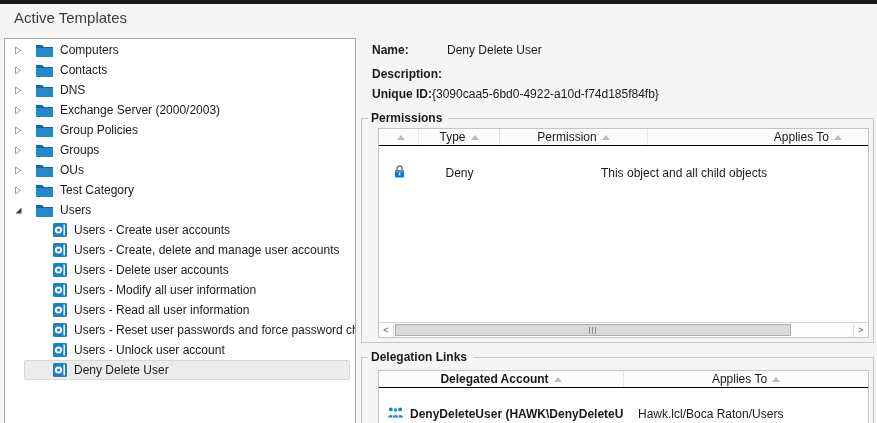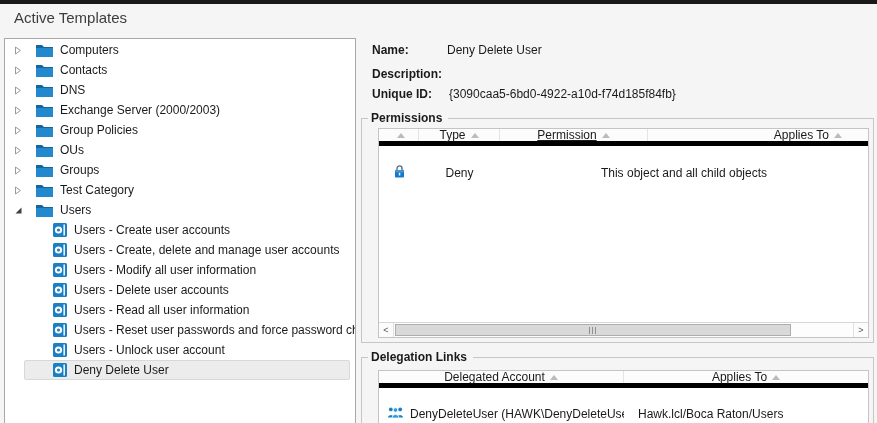--- a/index.html
+++ b/index.html
@@ -42,26 +42,26 @@
     position: absolute; top: -8px; left: 6px; background: #f5f5f6;
     padding: 0 6px 0 3px; font-size: 12px; font-weight: bold; white-space: nowrap;
   }
   .fs-permissions { left: 361px; top: 118px; width: 513px; height: 225px; }
   .fs-delegation  { left: 361px; top: 357px; width: 513px; height: 70px; }
 
   
   .dtable { position: absolute; background: #fff; border: 1px solid #c4c4c4; }
   .t-permissions { left: 16px; top: 9px;  width: 491px; height: 210px; }
   .t-delegation  { left: 16px; top: 12px; width: 491px; height: 62px; }
-  .thead { display: flex; height: 17px; background: #fcfcfc; border-bottom: 5px solid #000000; font-size: 12px; align-items: center; }
+  .thead { display: flex; height: 17px; background: #fcfcfc; border-bottom: 1px solid #000000; font-size: 12px; align-items: center; }
   .th { display: flex; align-items: center; justify-content: center; gap: 5px; border-right: 1px solid #e4e4e4; height: 100%; white-space: nowrap; }
   .th.last { border-right: none; }
-  .c1 { width: 40px; }  .c2 { width: 81px; }  .c3 { width: 148px; text-decoration: underline; }  .c4 { flex: 1; }
+  .c1 { width: 40px; }  .c2 { width: 81px; }  .c3 { width: 148px; }  .c4 { flex: 1; }
   .th.c4 { justify-content: flex-end; padding-right: 26px; }
-  .dc1 { width: 245px; } .dc2 { flex: 1; }
+  .dc1 { width: 245px; font-weight: bold; } .dc2 { flex: 1; }
   .trow { display: flex; align-items: center; font-size: 12px; white-space: nowrap; }
   .trow.p-row { height: 22px; }
   .trow.d-row { height: 19px; }
   .td { display: flex; align-items: center; justify-content: center; overflow: hidden; margin-top: 32px; }
   .td.acct { justify-content: flex-start; padding-left: 8px; gap: 6px; }
   .td.applies-left { justify-content: flex-start; padding-left: 14px; }
   .sort-asc {
     width: 0; height: 0;
     border-left: 4px solid transparent; border-right: 4px solid transparent;
     border-bottom: 5px solid #b6bcc2;
@@ -202,34 +202,34 @@
     <span class="expander">
         <svg width="8" height="9">
           <use href="#i-chevron"></use>
         </svg>
       </span>
     <span class="folder-icon">
         <svg width="17" height="13">
           <use href="#i-folder"></use>
         </svg>
       </span>
+    <span class="tree-label">Groups</span>
+  </div>
+  <div class="tree-row parent">
+    <span class="expander">
+        <svg width="8" height="9">
+          <use href="#i-chevron"></use>
+        </svg>
+      </span>
+    <span class="folder-icon">
+        <svg width="17" height="13">
+          <use href="#i-folder"></use>
+        </svg>
+      </span>
     <span class="tree-label">OUs</span>
-  </div>
-  <div class="tree-row parent">
-    <span class="expander">
-        <svg width="8" height="9">
-          <use href="#i-chevron"></use>
-        </svg>
-      </span>
-    <span class="folder-icon">
-        <svg width="17" height="13">
-          <use href="#i-folder"></use>
-        </svg>
-      </span>
-    <span class="tree-label">Groups</span>
   </div>
   <div class="tree-row parent">
     <span class="expander">
         <svg width="8" height="9">
           <use href="#i-chevron"></use>
         </svg>
       </span>
     <span class="folder-icon">
         <svg width="17" height="13">
           <use href="#i-folder"></use>
@@ -266,29 +266,29 @@
         </svg>
       </span>
     <span class="tree-label">Users - Create, delete and manage user accounts</span>
   </div>
   <div class="tree-row child">
     <span class="tpl-icon">
         <svg width="16" height="16">
           <use href="#i-template"></use>
         </svg>
       </span>
+    <span class="tree-label">Users - Delete user accounts</span>
+  </div>
+  <div class="tree-row child">
+    <span class="tpl-icon">
+        <svg width="16" height="16">
+          <use href="#i-template"></use>
+        </svg>
+      </span>
     <span class="tree-label">Users - Modify all user information</span>
-  </div>
-  <div class="tree-row child">
-    <span class="tpl-icon">
-        <svg width="16" height="16">
-          <use href="#i-template"></use>
-        </svg>
-      </span>
-    <span class="tree-label">Users - Delete user accounts</span>
   </div>
   <div class="tree-row child">
     <span class="tpl-icon">
         <svg width="16" height="16">
           <use href="#i-template"></use>
         </svg>
       </span>
     <span class="tree-label">Users - Read all user information</span>
   </div>
   <div class="tree-row child">
@@ -315,21 +315,21 @@
       </span>
     <span class="tree-label">Deny Delete User</span>
   </div>
 </div>
 
 <span class="d-label" style="left:372px; top:43px;">Name:</span>
 <span class="d-value" style="left:447px; top:43px;">Deny Delete User</span>
 <span class="d-label" style="left:372px; top:67px;">Description:</span>
 <span class="d-value" style="left:447px; top:65px;"></span>
 <span class="d-label" style="left:372px; top:87px;">Unique ID:</span>
-<span class="d-value" style="left:449px; top:87px;">{3090caa5-6bd0-4922-a10d-f74d185f84fb}</span>
+<span class="d-value" style="left:432px; top:87px;">{3090caa5-6bd0-4922-a10d-f74d185f84fb}</span>
 
 <div class="fieldset fs-permissions">
   <span class="fieldset-label">Permissions</span>
 
   <div class="dtable t-permissions">
     <div class="thead">
       <div class="th c1">
         <span></span>
         <span class="sort-asc"></span>
       </div>

